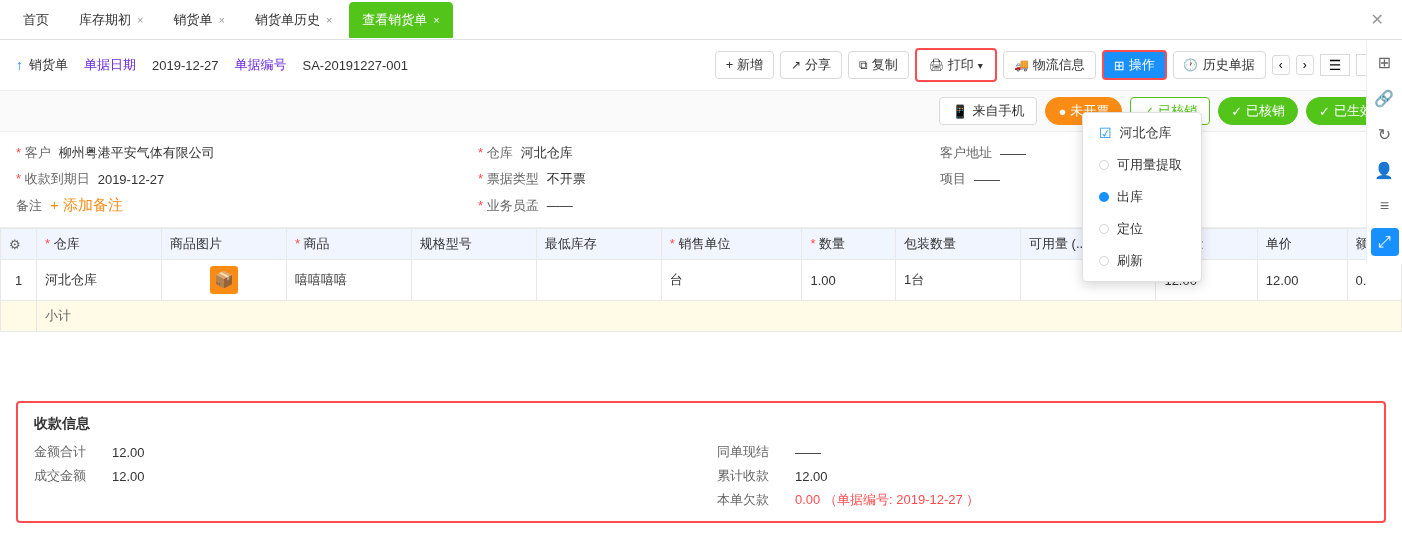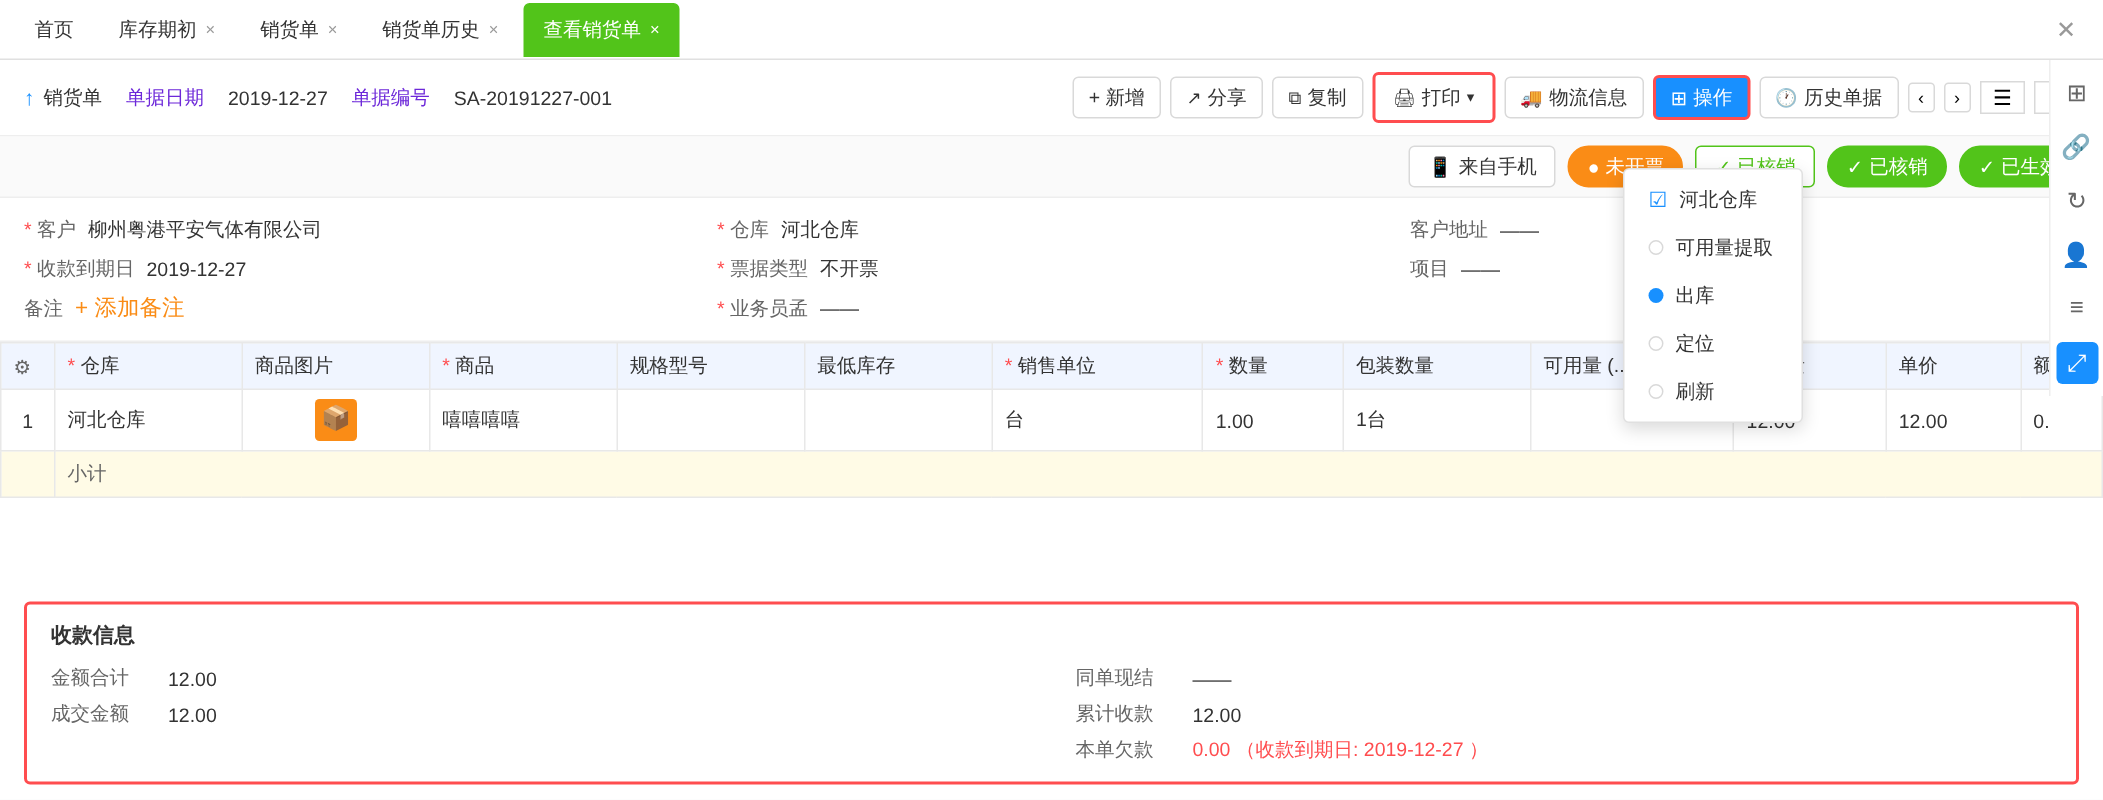--- a/index.html
+++ b/index.html
@@ -337,21 +337,21 @@
           </div>
           <div class="info-row" style="margin-top:6px;">
             <span class="info-label">累计收款</span>
             <span class="info-value">12.00</span>
           </div>
           <div class="info-row" style="margin-top:6px;">
             <span class="info-label">本单欠款</span>
             <span class="info-value red">
               <span>0.00</span>
               <span> </span>
-              <span>（收款到期日:</span>
+              <span>（单据编号:</span>
               <span class="info-value red">2019-12-27</span>
               <span>）</span>
             </span>
           </div>
         </div>
       </div>
     </div>
 
   </div>
 

